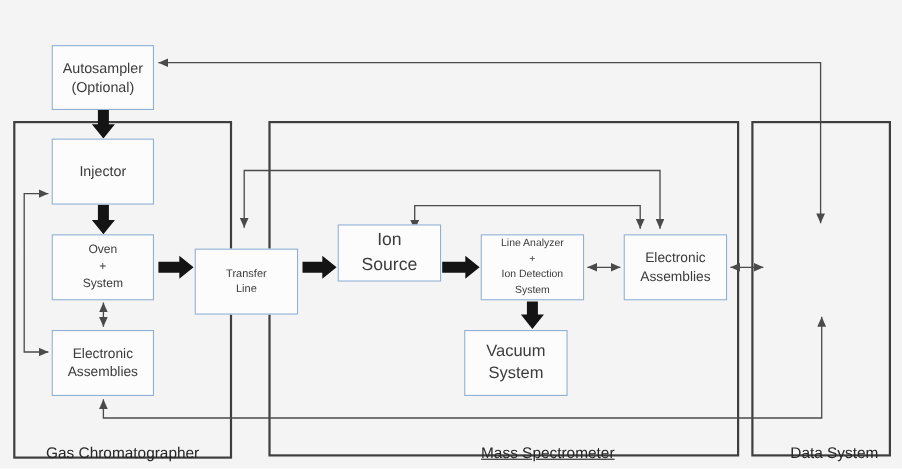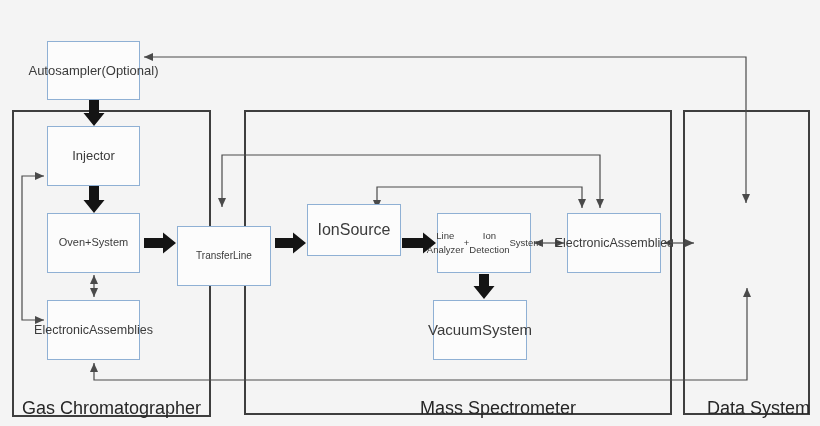--- a/index.html
+++ b/index.html
@@ -14,55 +14,55 @@
     position:absolute;
     border:2px solid var(--container-border,#3e3e3e);
     box-sizing:border-box;
     z-index:1;
     background:transparent;
   }
   .container-label{
     position:absolute;
     left:0;right:0;bottom:7px;
     text-align:center;
-    font-size:18px;
+    font-size:14px;
     color:#262626;
     z-index:4;
     white-space:nowrap;
   }
   #connectors{
     position:absolute;left:0;top:0;z-index:2;
   }
   .thin{stroke:var(--connector,#4a4a4a);stroke-width:1.2;fill:none;}
   .ah-fill{fill:var(--connector,#4a4a4a);}
   .thick{fill:var(--arrow,#141414);stroke:none;}
   .node{
     position:absolute;
     border:1.5px solid var(--node-border,#8fb0d4);
     background:var(--node-fill,#fcfcfc);
     box-sizing:border-box;
-    display:flex;flex-direction:row;
+    display:flex;flex-direction:column;
     align-items:center;justify-content:center;
     color:var(--text,#3b3b3b);
     z-index:3;
     text-align:center;
     line-height:1.35;
   }
   .node span{display:block;}
   
   #n-autosampler{left:47px;top:41px;width:93px;height:59px;font-size:13px;}
   #n-injector{left:47px;top:126px;width:93px;height:60px;font-size:13px;text-align:center;}
   #n-oven{left:47px;top:213px;width:93px;height:60px;font-size:11px;line-height:1.4;}
   #n-ea-gc{left:47px;top:300px;width:93px;height:60px;font-size:12.5px;}
   #n-transfer{left:177px;top:226px;width:94px;height:60px;font-size:10px;}
   #n-ionsource{left:307px;top:204px;width:94px;height:52px;font-size:16px;}
   #n-massanalyzer{left:437px;top:213px;width:94px;height:60px;font-size:9.5px;line-height:1.45;}
   #n-ea-ms{left:567px;top:213px;width:94px;height:60px;font-size:12.5px;}
   #n-computer{left:697px;top:213px;width:94px;height:59px;font-size:16.5px;}
-  #n-vacuum{left:433px;top:300px;width:94px;height:60px;font-size:15px;}
+  #n-vacuum{left:422px;top:300px;width:94px;height:60px;font-size:15px;}
   
   #c-gc{left:12px;top:110px;width:199px;height:307px;}
   #c-ms{left:244px;top:110px;width:428px;height:305px;}
   #c-ds{left:683px;top:110px;width:127px;height:305px;}
 </style>
 </head>
 <body>
 
 <div id="canvas">
 
@@ -136,16 +136,16 @@
     <span>Assemblies</span>
   </div>
 
 
   <div class="node" id="n-vacuum">
     <span>Vacuum</span>
     <span>System</span>
   </div>
 
   <div class="container-label" style="left:12px;width:199px;">Gas Chromatographer</div>
-  <div class="container-label" style="left:244px;width:508px;">Mass Spectrometer</div>
+  <div class="container-label" style="left:244px;width:508px;text-decoration:underline;">Mass Spectrometer</div>
   <div class="container-label" style="left:683px;width:151px;">Data System</div>
 
 </div>
 
 </body></html>

